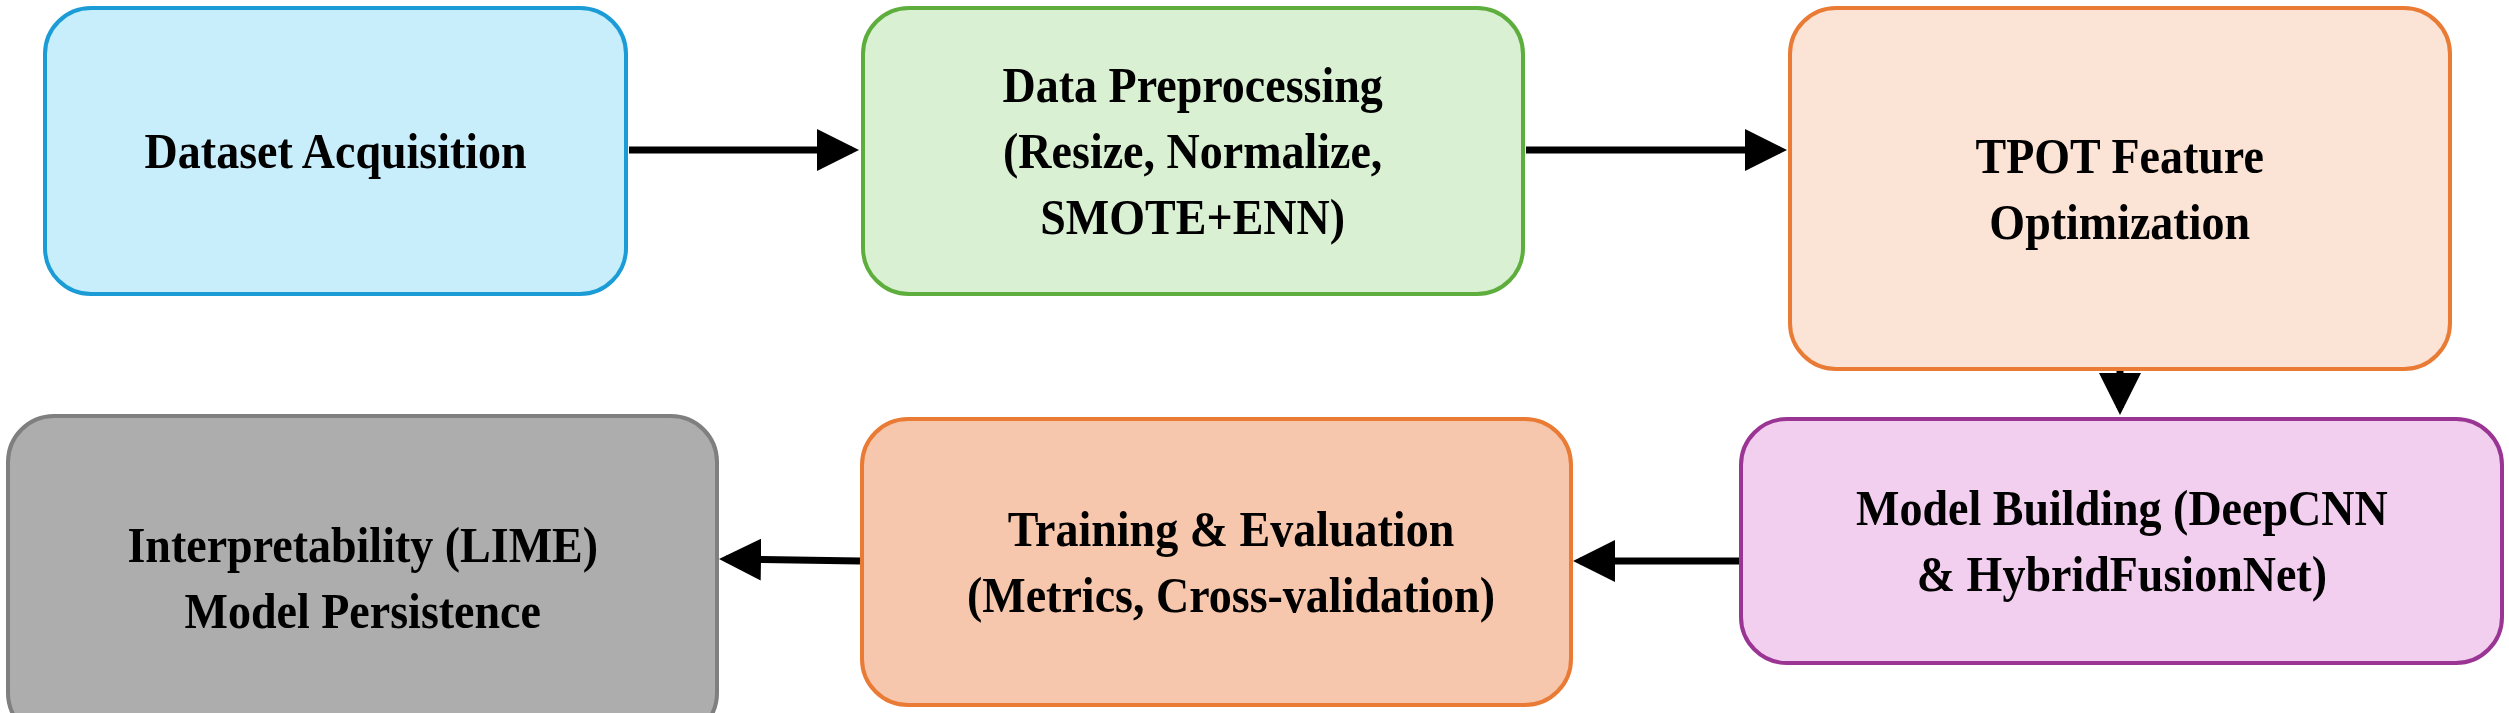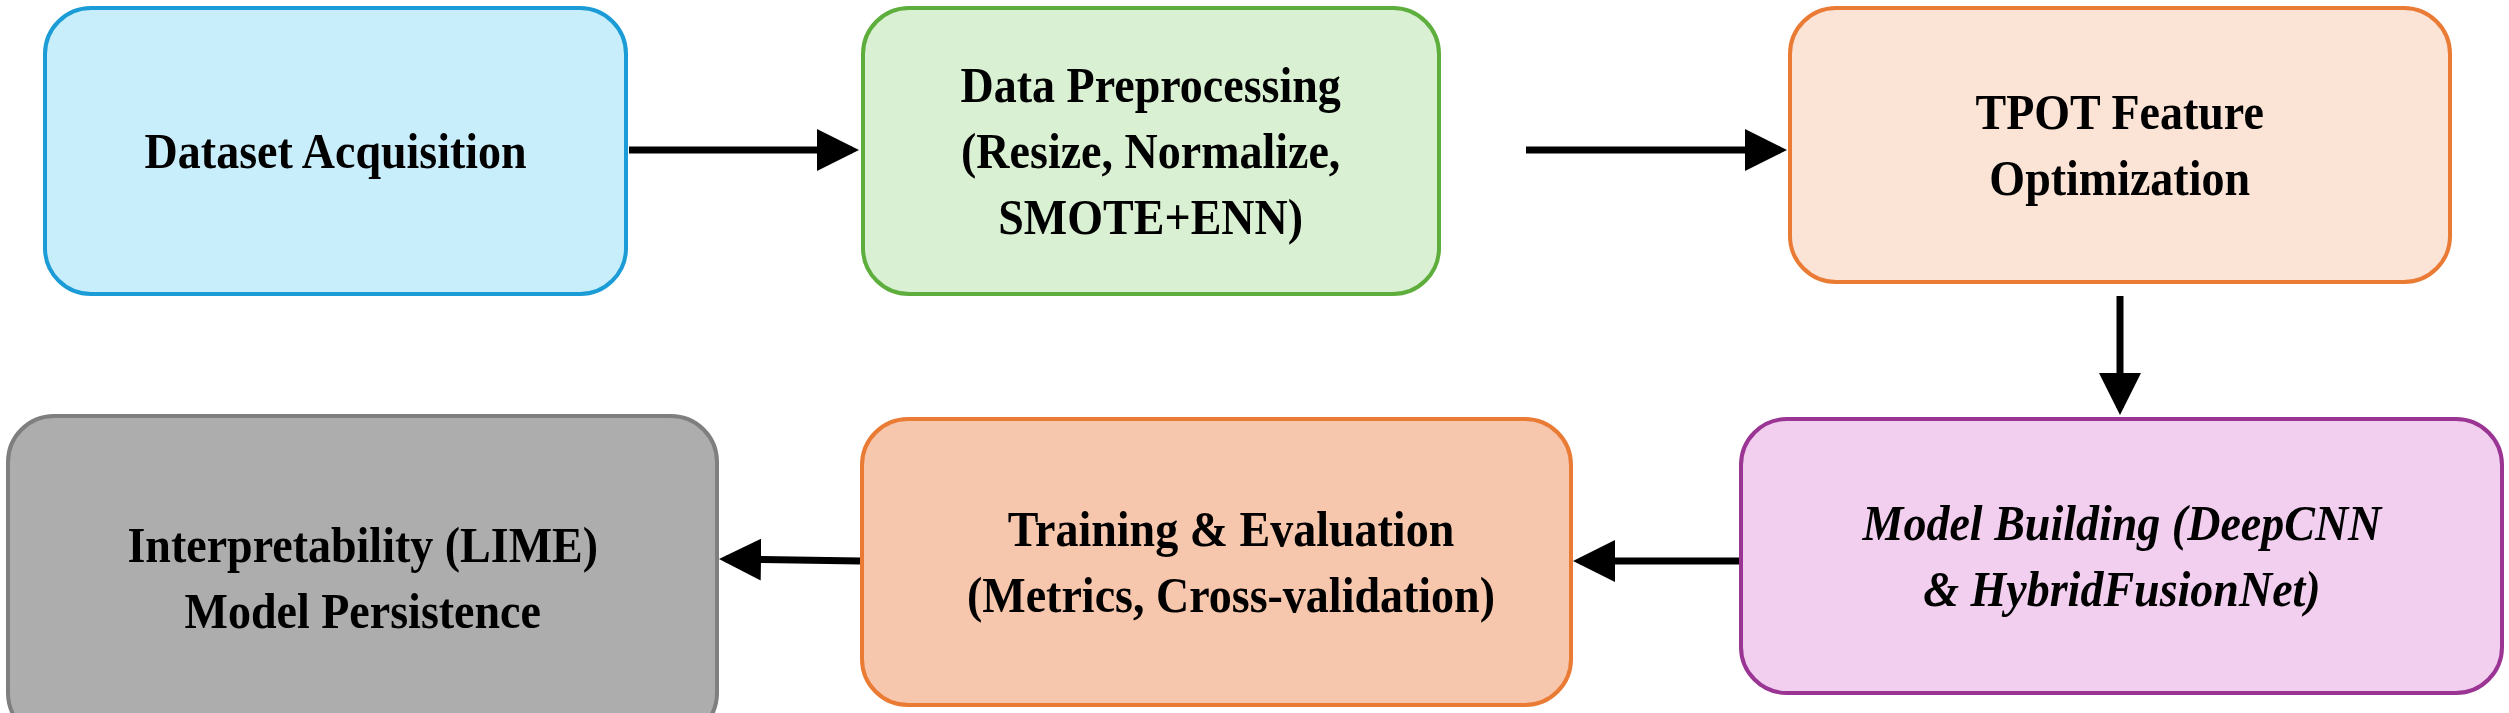--- a/index.html
+++ b/index.html
@@ -28,36 +28,36 @@
   <line x1="1739" y1="561" x2="1580" y2="561" stroke="#000" stroke-width="7" marker-end="url(#ah)"></line>
   <line x1="860" y1="561" x2="726" y2="559" stroke="#000" stroke-width="7" marker-end="url(#ah)"></line>
 </svg>
 
 <div class="box" style="left:43px; top:6px; width:585px; height:290px; background:#C9EEFB; border-color:#1B9CD6;justify-content:center;">
   <div class="label">
     <span>Dataset Acquisition</span>
   </div>
 </div>
 
-<div class="box" style="left:861px; top:6px; width:580px; height:290px; background:#D9F0D3; border-color:#5DAE3C;">
+<div class="box" style="left:861px; top:6px; width:664px; height:290px; background:#D9F0D3; border-color:#5DAE3C;">
   <div class="label">
     <span>Data Preprocessing</span>
     <span>(Resize, Normalize,</span>
     <span>SMOTE+ENN)</span>
   </div>
 </div>
 
-<div class="box" style="left:1788px; top:6px; width:664px; height:278px; background:#FBE3D6; border-color:#E97B35;">
+<div class="box" style="left:1788px; top:6px; width:664px; height:365px; background:#FBE3D6; border-color:#E97B35;">
   <div class="label">
     <span>TPOT Feature</span>
     <span>Optimization</span>
   </div>
 </div>
 
-<div class="box" style="left:1739px; top:417px; width:765px; height:278px; background:#F2CEEF; border-color:#9A3594;font-style:italic;">
+<div class="box" style="left:1739px; top:417px; width:765px; height:248px; background:#F2CEEF; border-color:#9A3594;">
   <div class="label">
     <span>Model Building (DeepCNN</span>
     <span>&amp; HybridFusionNet)</span>
   </div>
 </div>
 
 <div class="box" style="left:860px; top:417px; width:713px; height:290px; background:#F6C6AD; border-color:#E97B35;padding-left:28px;">
   <div class="label">
     <span>Training &amp; Evaluation</span>
     <span>(Metrics, Cross-validation)</span>

